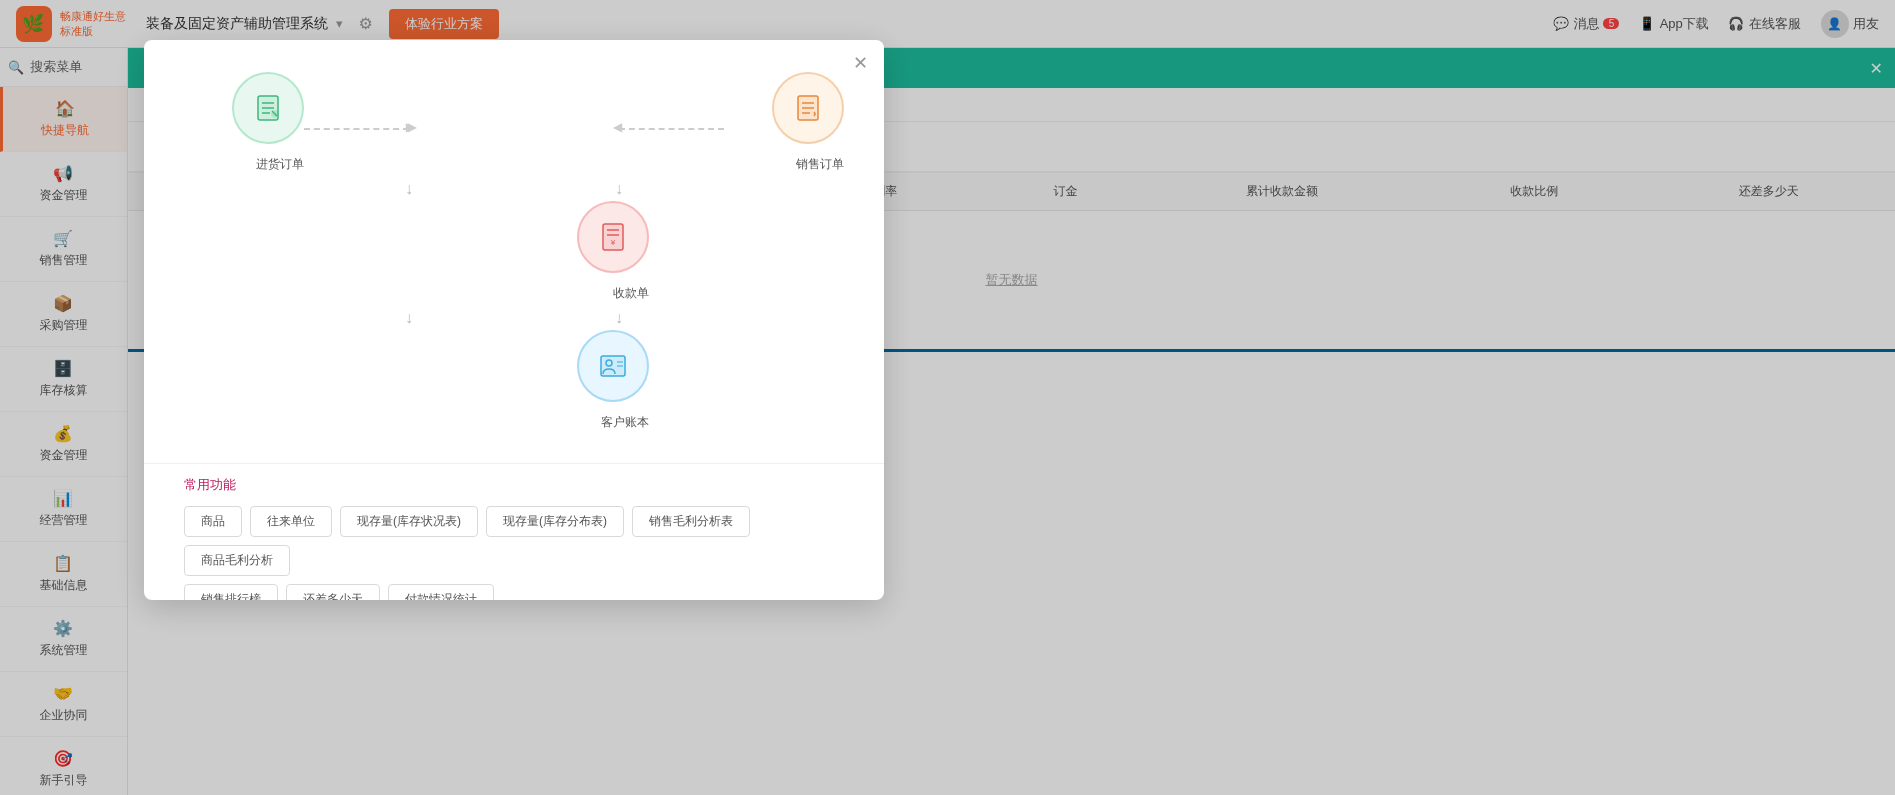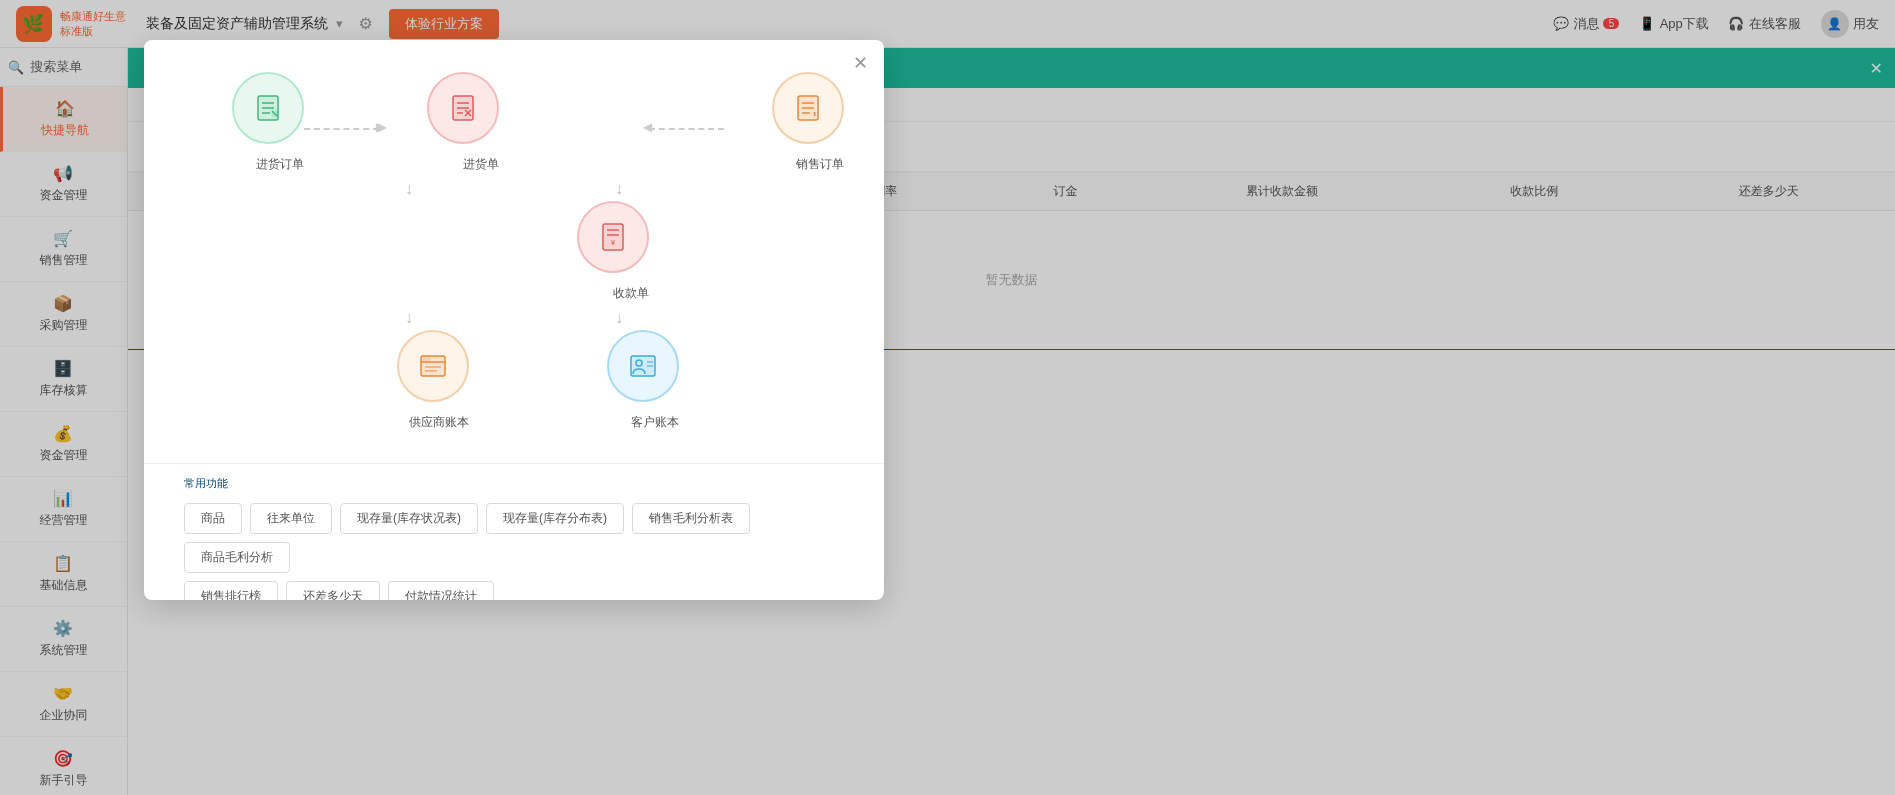--- a/index.html
+++ b/index.html
@@ -48,21 +48,21 @@
     .query-btn { background: #ff6b35; color: white; border: none; padding: 5px 16px; border-radius: 4px; cursor: pointer; font-size: 13px; }
     .settings-btn { border: 1px solid #d9d9d9; background: white; padding: 5px 10px; border-radius: 4px; cursor: pointer; font-size: 12px; color: #555; }
     .toolbar { background: #fff; padding: 8px 16px; display: flex; align-items: center; gap: 16px; border-bottom: 1px solid #f0f0f0; }
     .toolbar-btn { display: flex; align-items: center; gap: 4px; color: #555; cursor: pointer; font-size: 12px; }
     .more-conditions { color: #555; font-size: 12px; cursor: pointer; padding: 4px 8px; border: 1px solid #d9d9d9; border-radius: 4px; }
 
     
     .table-wrap { background: #fff; overflow: auto; }
     table { width: 100%; border-collapse: collapse; font-size: 12px; }
     th { background: #fafafa; border-bottom: 1px solid #e8e8e8; padding: 10px 12px; text-align: center; color: #555; white-space: nowrap; font-weight: 500; }
-    td { border-bottom: 1px solid #0369a1; padding: 10px 12px; text-align: center; color: #555; }
+    td { border-bottom: 3px solid #0369a1; padding: 10px 12px; text-align: center; color: #555; text-decoration: underline; }
     .no-data { text-align: center; padding: 60px; color: #aaa; font-size: 13px; }
 
     
     .overlay { position: fixed; top: 0; left: 0; width: 100%; height: 100%; background: rgba(0,0,0,0.2); z-index: 100; display: flex; align-items: flex-start; justify-content: flex-start; padding-top: 40px; padding-left: 128px; }
     .modal { background: #fff; border-radius: 8px; width: 740px; max-height: 560px; overflow: hidden; box-shadow: 0 8px 32px rgba(0,0,0,0.18); position: relative; margin-left: 16px; }
     .modal-close { position: absolute; top: 12px; right: 16px; cursor: pointer; color: #999; font-size: 18px; z-index: 10; }
 
     
     .workflow { padding: 32px 40px 16px; }
     .workflow-row { display: flex; align-items: center; gap: 0; margin-bottom: 8px; }
@@ -73,21 +73,21 @@
     .wf-circle.purple { background: #f3eeff; color: #9b7bd0; border: 2px solid #d8c4f5; }
     .wf-circle.orange { background: #fff4e8; color: #e8883a; border: 2px solid #f5cfaa; }
     .wf-circle.teal { background: #e8f6ff; color: #3aace0; border: 2px solid #a8daf5; }
     .wf-label { font-size: 12px; color: #555; }
     .wf-arrow-dashed { flex: 1; display: flex; align-items: flex-start; padding-bottom: 24px; }
     .dashed-line { border-top: 2px dashed #ccc; width: 100%; margin-top: 36px; position: relative; }
     .dashed-line::after { content: '▶'; color: #ccc; position: absolute; right: -8px; top: -10px; font-size: 12px; }
 
     
     .common-func { padding: 0 40px 16px; border-top: 1px solid #f0f0f0; margin-top: 8px; }
-    .common-func-title { font-size: 11px; color: #0c4a6e; font-weight: 500; margin-bottom: 12px; margin-top: 12px; }
+    .common-func-title { font-size: 13px; color: #be185d; font-weight: 500; margin-bottom: 12px; margin-top: 12px; }
     .func-btns { display: flex; flex-wrap: wrap; gap: 8px; margin-bottom: 8px; }
     .func-btn { border: 1px solid #d9d9d9; background: #fff; padding: 6px 16px; border-radius: 4px; cursor: pointer; font-size: 12px; color: #555; }
   </style>
 </head>
 <body>
 
 <div class="app-container">
   <div class="top-bar">
     <div class="logo-area">
       <div class="logo-icon">🌿</div>
@@ -273,33 +273,20 @@
           </div>
           <span class="wf-label">进货订单</span>
         </div>
 
         <div class="wf-arrow-dashed">
           <div class="dashed-line" style="border-top: 2px dashed #ccc; width: 100%; margin-top: 36px; position: relative;">
             <span style="position:absolute; right:-6px; top:-10px; color:#ccc; font-size:12px;">▶</span>
           </div>
         </div>
 
-        <div class="wf-node">
-          <div class="wf-circle red">
-            <svg width="32" height="32" viewBox="0 0 32 32" fill="none">
-              <rect x="6" y="4" width="20" height="24" rx="2" fill="#e05c5c" opacity="0.15"></rect>
-              <rect x="6" y="4" width="20" height="24" rx="2" stroke="#e05c5c" stroke-width="1.5"></rect>
-              <line x1="10" y1="11" x2="22" y2="11" stroke="#e05c5c" stroke-width="1.5"></line>
-              <line x1="10" y1="16" x2="22" y2="16" stroke="#e05c5c" stroke-width="1.5"></line>
-              <line x1="10" y1="21" x2="16" y2="21" stroke="#e05c5c" stroke-width="1.5"></line>
-              <path d="M18 18 L24 24 M24 18 L18 24" stroke="#e05c5c" stroke-width="1.5"></path>
-            </svg>
-          </div>
-          <span class="wf-label">进货单</span>
-        </div>
 
         <div style="flex:2;"></div>
 
 
         <div class="wf-arrow-dashed">
           <div style="border-top: 2px dashed #ccc; width: 100%; margin-top: 36px; position: relative;">
             <span style="position:absolute; left:-6px; top:-10px; color:#ccc; font-size:12px;">◀</span>
           </div>
         </div>
 
@@ -365,33 +352,20 @@
           <span style="color:#bbb; font-size:16px; line-height:1;">↓</span>
         </div>
         <div style="flex:1;"></div>
         <div style="width:120px;"></div>
       </div>
 
       <div class="workflow-row" style="margin-top:4px;">
         <div style="width:120px;"></div>
         <div style="flex:1;"></div>
 
-        <div class="wf-node">
-          <div class="wf-circle orange">
-            <svg width="32" height="32" viewBox="0 0 32 32" fill="none">
-              <rect x="4" y="6" width="24" height="20" rx="2" fill="#e8883a" opacity="0.15"></rect>
-              <rect x="4" y="6" width="24" height="20" rx="2" stroke="#e8883a" stroke-width="1.5"></rect>
-              <line x1="4" y1="12" x2="28" y2="12" stroke="#e8883a" stroke-width="1.5"></line>
-              <line x1="8" y1="17" x2="24" y2="17" stroke="#e8883a" stroke-width="1"></line>
-              <line x1="8" y1="21" x2="20" y2="21" stroke="#e8883a" stroke-width="1"></line>
-              <rect x="6" y="7" width="8" height="5" fill="#e8883a" opacity="0.2"></rect>
-            </svg>
-          </div>
-          <span class="wf-label">供应商账本</span>
-        </div>
         <div style="flex:2;"></div>
 
         <div class="wf-node">
           <div class="wf-circle teal">
             <svg width="32" height="32" viewBox="0 0 32 32" fill="none">
               <rect x="4" y="6" width="24" height="20" rx="2" fill="#3aace0" opacity="0.15"></rect>
               <rect x="4" y="6" width="24" height="20" rx="2" stroke="#3aace0" stroke-width="1.5"></rect>
               <circle cx="12" cy="13" r="3" stroke="#3aace0" stroke-width="1.5"></circle>
               <path d="M6 24 Q6 19 12 19 Q18 19 18 24" stroke="#3aace0" stroke-width="1.5" fill="none"></path>
               <line x1="20" y1="12" x2="26" y2="12" stroke="#3aace0" stroke-width="1"></line>

